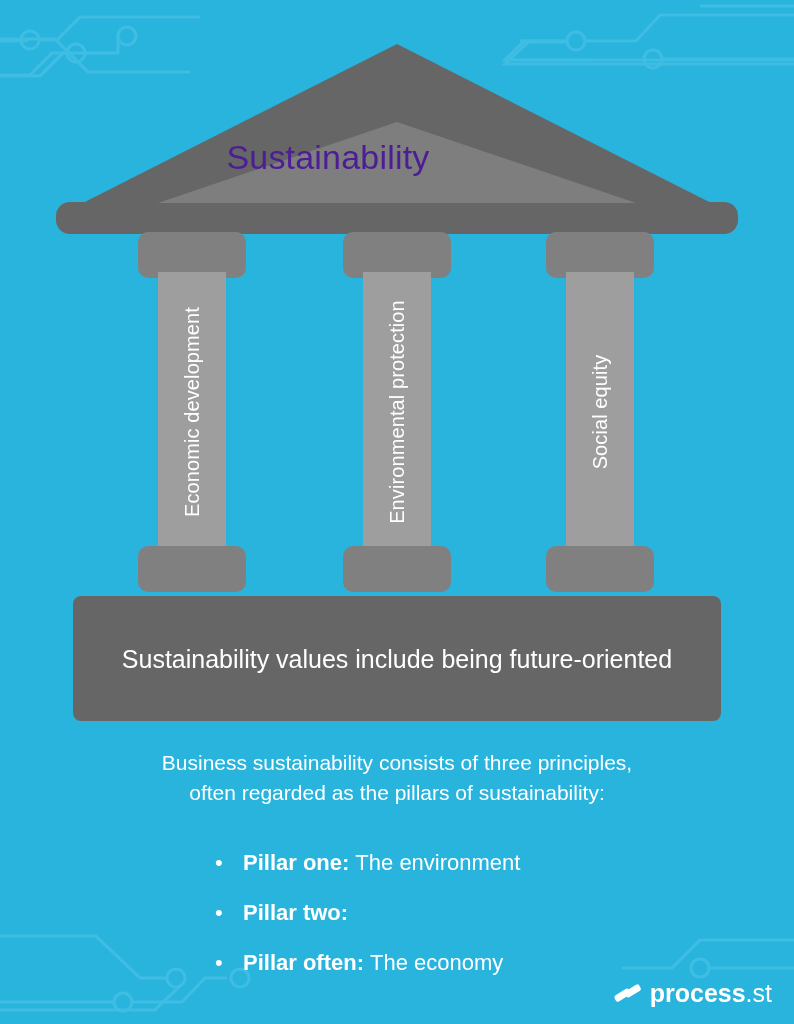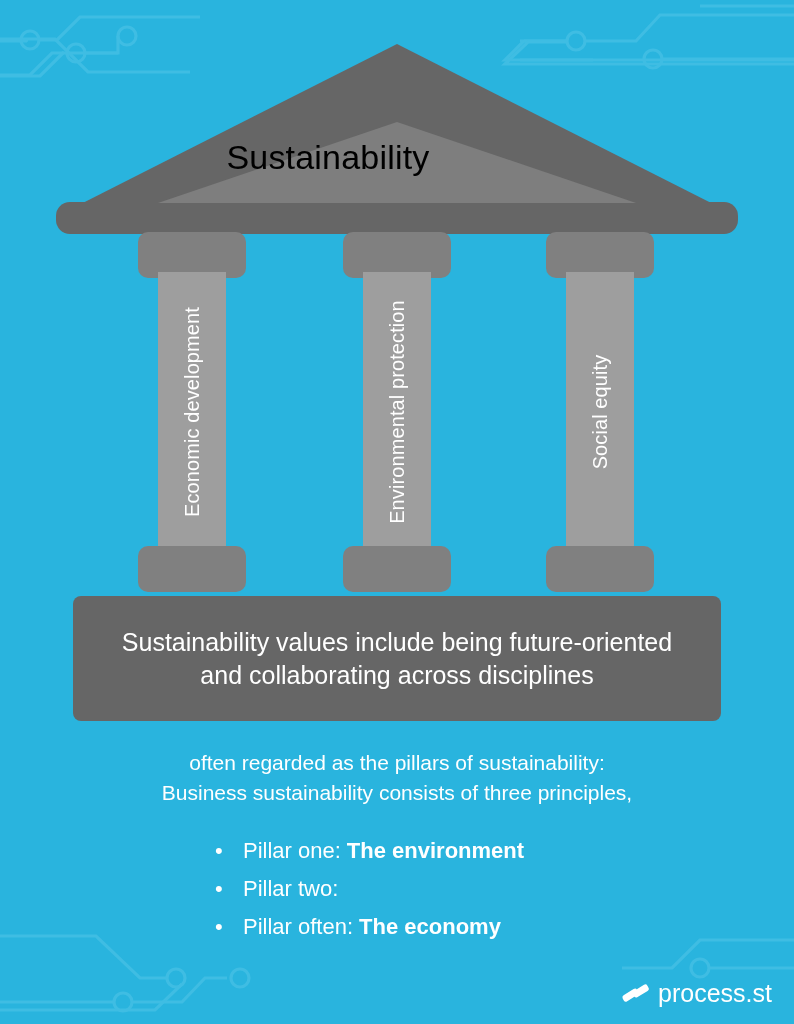--- a/index.html
+++ b/index.html
@@ -49,21 +49,21 @@
     width: 682px;
     height: 190px;
   }
 
   .roof-title {
     position: absolute;
     left: 0;
     top: 140px;
     width: 656px;
     text-align: center;
-    color: #000000;
+    color: #4c1d95;
     font-size: 34px;
     font-weight: 400;
     letter-spacing: 0.2px;
     line-height: 1;
     white-space: nowrap;
   }
 
   .column {
     position: absolute;
     top: 232px;
@@ -171,24 +171,25 @@
     line-height: 1.32;
   }
   .bullet-dot {
     width: 28px;
     flex: 0 0 28px;
     color: #ffffff;
     font-size: 22px;
     line-height: 1;
   }
   .bullet-strong {
-    font-weight: normal;
+    font-weight: bold;
     margin-right: 6px;
-  }
-  .bullet-rest { font-weight: 700; }
+    margin-top: 12px;
+  }
+  .bullet-rest { font-weight: 400; }
 
   
   .logo {
     position: absolute;
     right: 22px;
     bottom: 18px;
     display: flex;
     align-items: center;
     gap: 9px;
   }
@@ -196,21 +197,21 @@
     width: 28px;
     height: 24px;
     flex: 0 0 28px;
   }
   .logo-text {
     color: #ffffff;
     font-size: 25px;
     line-height: 1;
     white-space: nowrap;
   }
-  .logo-text .brand { font-weight: normal; }
+  .logo-text .brand { font-weight: bold; }
   .logo-text .tld { font-weight: 400; text-align: center; }
 </style>
 </head>
 <body>
 
 <div id="infographic">
 
   <svg class="circuit-layer" viewBox="0 0 794 1024" xmlns="http://www.w3.org/2000/svg">
     <g fill="none" stroke="#3fbde3" stroke-width="3.2">
 
@@ -288,28 +289,27 @@
       <div class="col-capital"></div>
       <div class="col-shaft">
         <div class="col-label">Social equity</div>
       </div>
       <div class="col-base"></div>
     </div>
 
     <div class="plinth">
       <div class="plinth-text">
         <span class="line">Sustainability values include being future-oriented</span>
-        <span class="line">and collaborating across disciplines</span>
       </div>
     </div>
   </div>
 
   <div class="caption">
+    <span class="line">Business sustainability consists of three principles,</span>
     <span class="line">often regarded as the pillars of sustainability:</span>
-    <span class="line">Business sustainability consists of three principles,</span>
   </div>
 
   <ul class="bullets">
     <li class="bullet-item">
       <span class="bullet-dot">•</span>
       <span class="bullet-strong">Pillar one:</span>
       <span class="bullet-rest">The environment</span>
     </li>
     <li class="bullet-item">
       <span class="bullet-dot">•</span>

